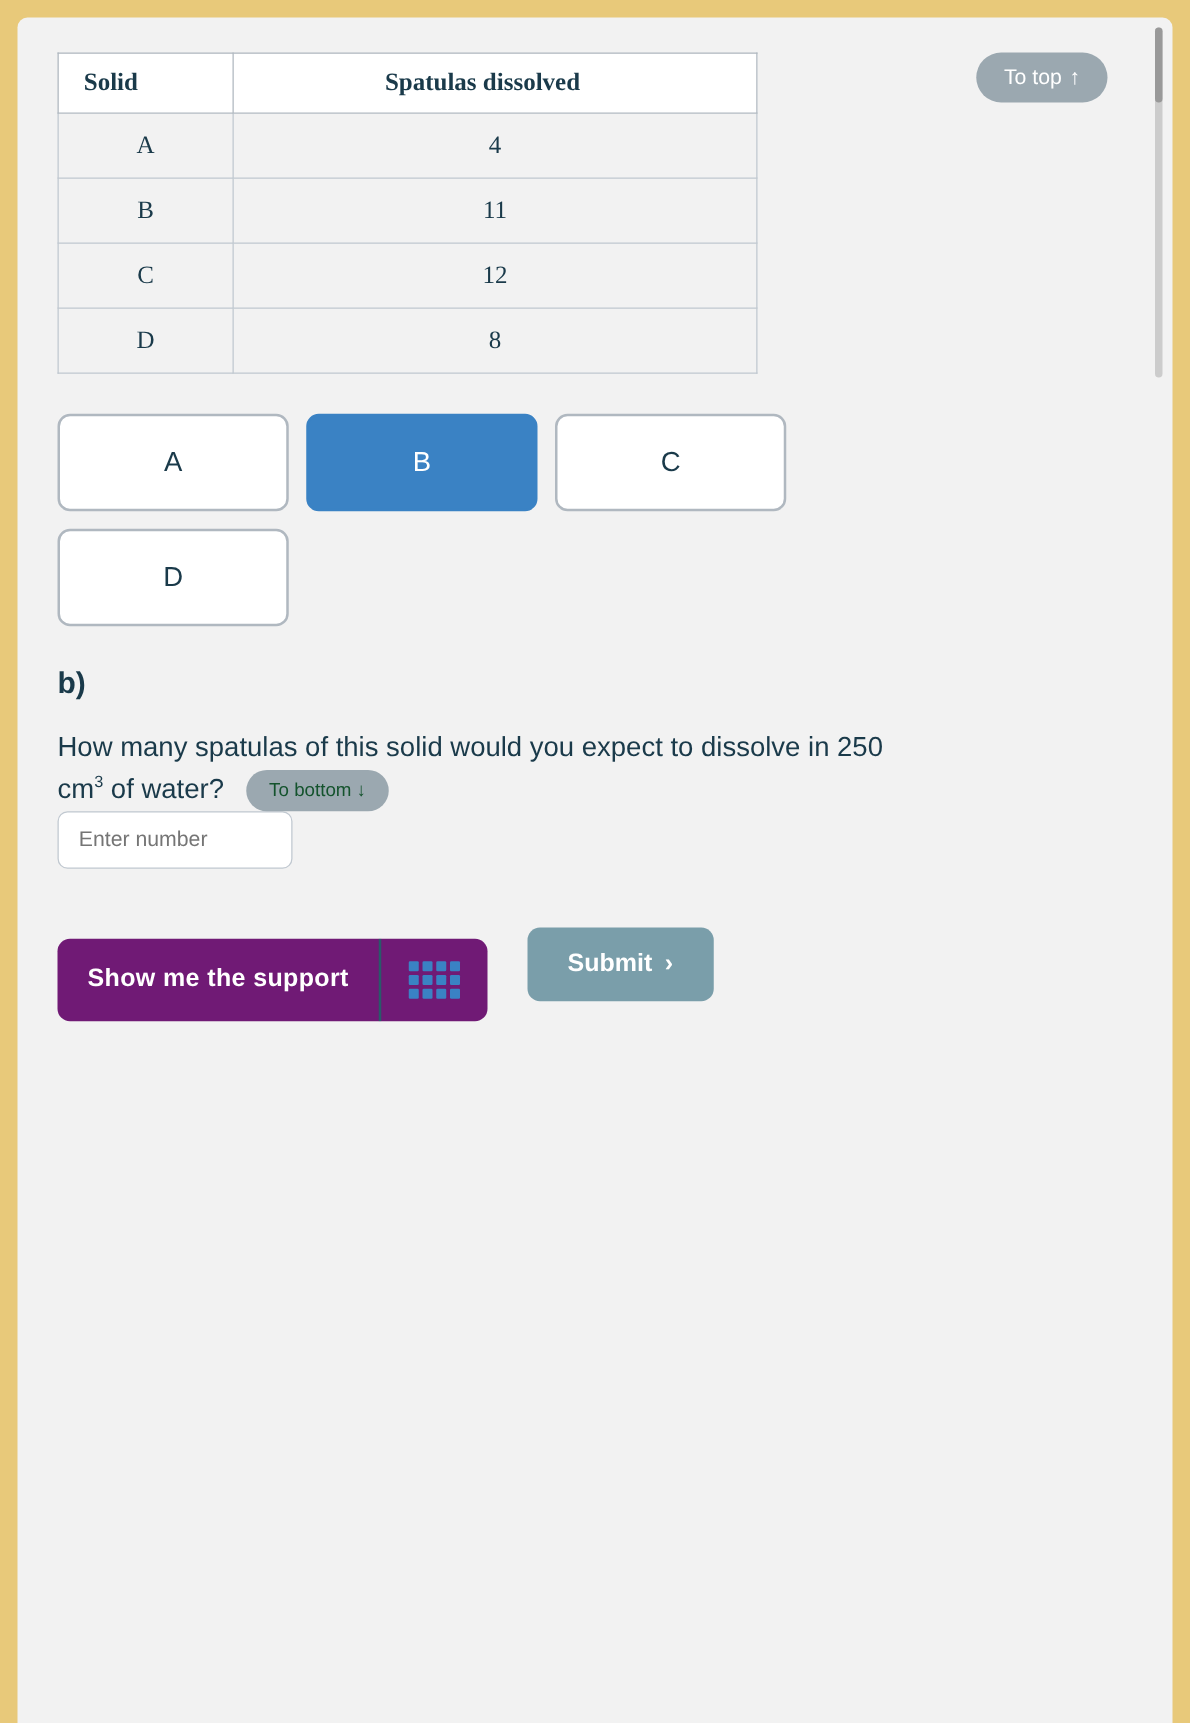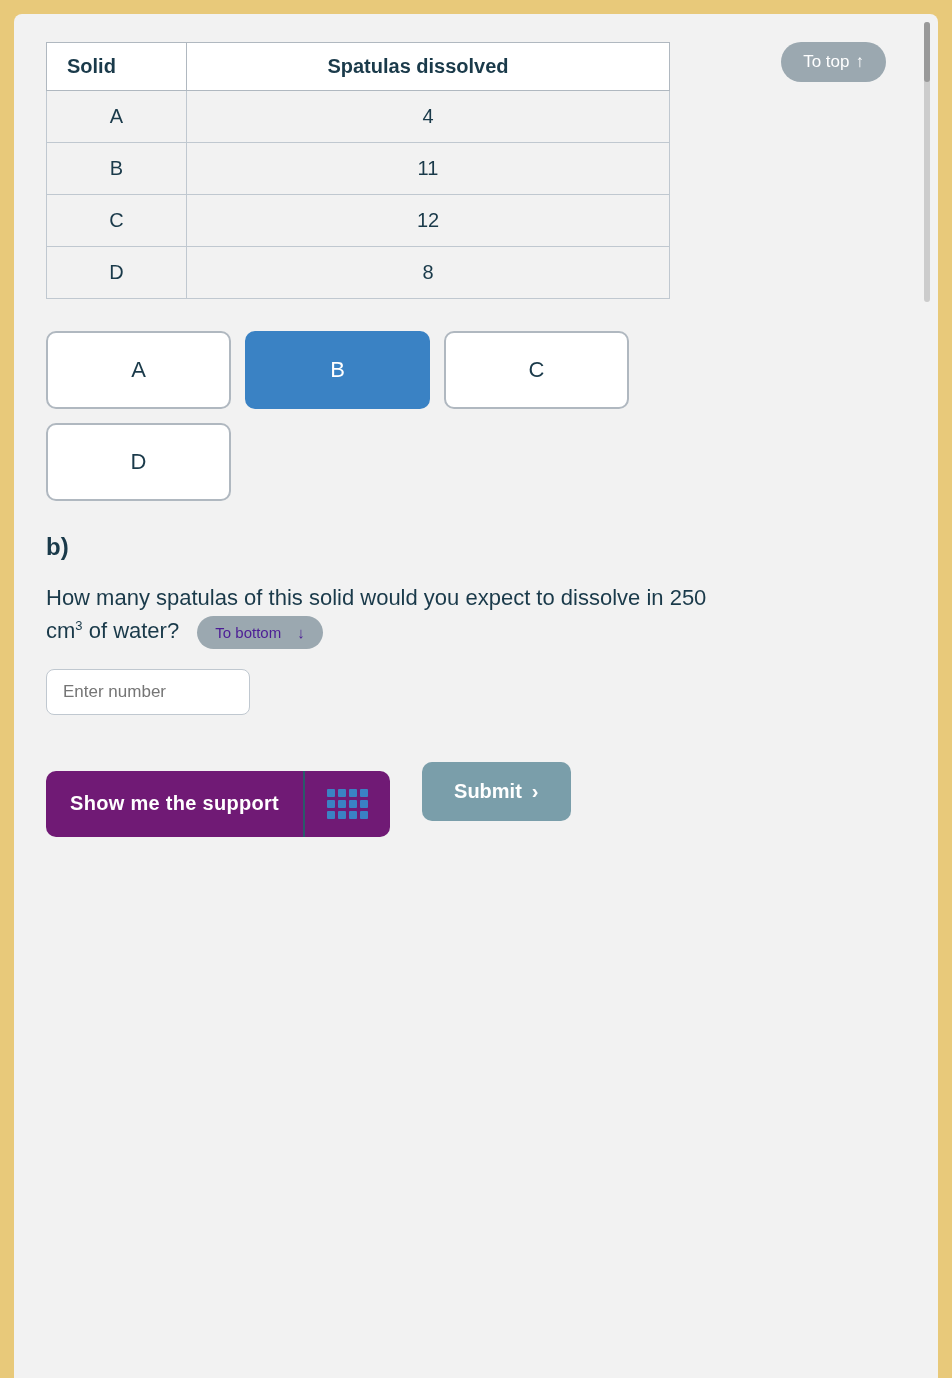--- a/index.html
+++ b/index.html
@@ -46,22 +46,23 @@
       width: 6px;
       height: 60px;
       background: #999;
       border-radius: 3px;
       margin-top: 0;
     }
 
     
     .data-table {
       border-collapse: collapse;
-      width: 624px;
+      width: 560px;
       margin-bottom: 32px;
+      font-family: Liberation Serif, serif;
     }
     .data-table th {
       font-weight: 700;
       font-size: 20px;
       color: #1a3a4a;
       padding: 12px 40px 12px 20px;
       border: 1.5px solid #b0b8c0;
       text-align: left;
       background: #fff;
     }
@@ -156,50 +157,49 @@
       font-size: 22px;
       color: #1a3a4a;
       line-height: 1.5;
       margin-bottom: 20px;
       max-width: 680px;
     }
     .part-b-question {
       font-size: 22px;
       color: #1a3a4a;
       line-height: 1.5;
-      margin-bottom: 20px;
       max-width: 680px;
     }
     sup {
       font-size: 13px;
     }
 
     
     .to-bottom-btn {
       background: #9ba8b0;
-      color: #4c1d95;
+      color: #14532d;
       border: none;
       border-radius: 20px;
       padding: 10px 22px;
       font-size: 17px;
       cursor: pointer;
       display: inline-flex;
       align-items: center;
-      gap: 16px;
+      gap: 4px;
       font-weight: 500;
       margin-left: 8px;
     }
 
     
     .number-input {
       border: 1.5px solid #c0c8d0;
       border-radius: 8px;
       padding: 12px 16px;
       font-size: 17px;
-      width: 204px;
+      width: 188px;
       color: #999;
       background: #fff;
       margin-bottom: 20px;
       display: block;
     }
 
     
     .bottom-bar {
       display: flex;
       justify-content: space-between;

